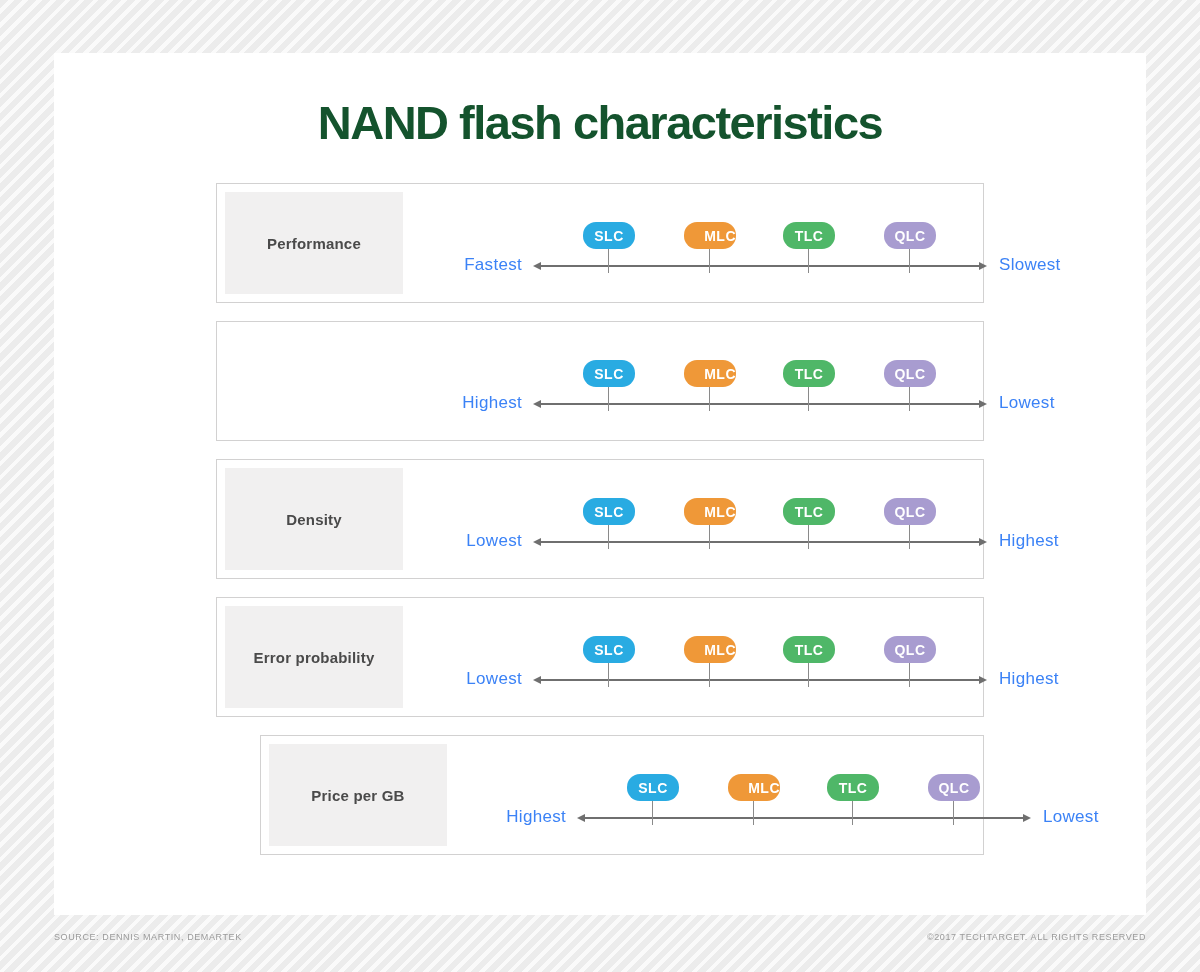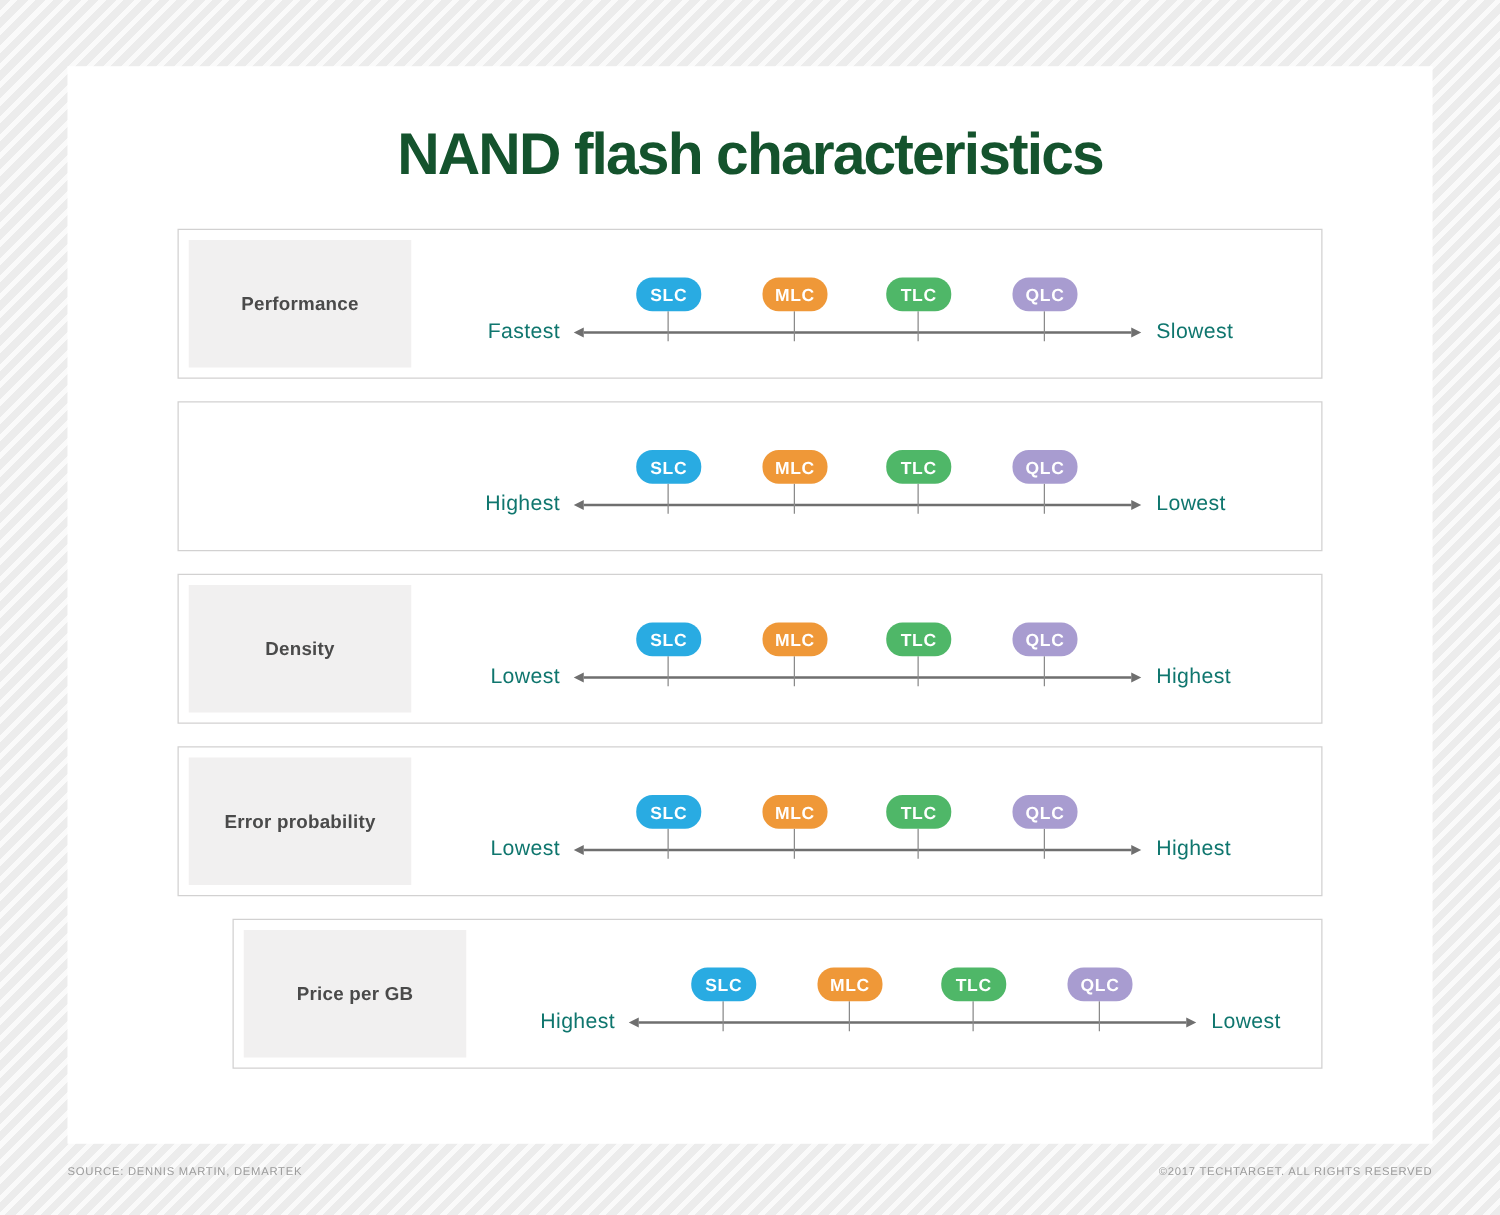--- a/index.html
+++ b/index.html
@@ -32,21 +32,21 @@
     padding-top: 42px;
     margin-bottom: 33px;
     font-size: 47px;
     line-height: 55px;
     font-weight: bold;
     letter-spacing: -1.5px;
     color: #14532d;
   }
 
   .rows {
-    width: 916px;
+    width: 768px;
     margin: 0 auto;
   }
 
   .row {
     position: relative;
     height: 120px;
     border: 1px solid #d2d1d1;
     background: #ffffff;
     margin-bottom: 18px;
   }
@@ -74,21 +74,21 @@
   .spectrum {
     position: absolute;
     inset: 0;
   }
 
   .end-label {
     position: absolute;
     top: 71px;
     font-size: 17px;
     line-height: 20px;
-    color: #0f766e;
+    color: #3b82f6;
     letter-spacing: 0.3px;
   }
   .end-label.left {
     left: 0;
     width: 305px;
     text-align: right;
   }
   .end-label.right {
     left: 782px;
   }
@@ -136,21 +136,21 @@
     position: absolute;
     top: 38px;
     width: 52px;
     height: 27px;
     border-radius: 13px;
     display: flex;
     align-items: center;
     justify-content: center;
   }
   .p1 { left: 366px; }
-  .p2 { left: 467px; }
+  .p2 { left: 467px; justify-content: flex-end; }
   .p3 { left: 566px; }
   .p4 { left: 667px; }
 
   .chip span {
     color: #ffffff;
     font-size: 14px;
     font-weight: bold;
     letter-spacing: 0.5px;
   }
 

